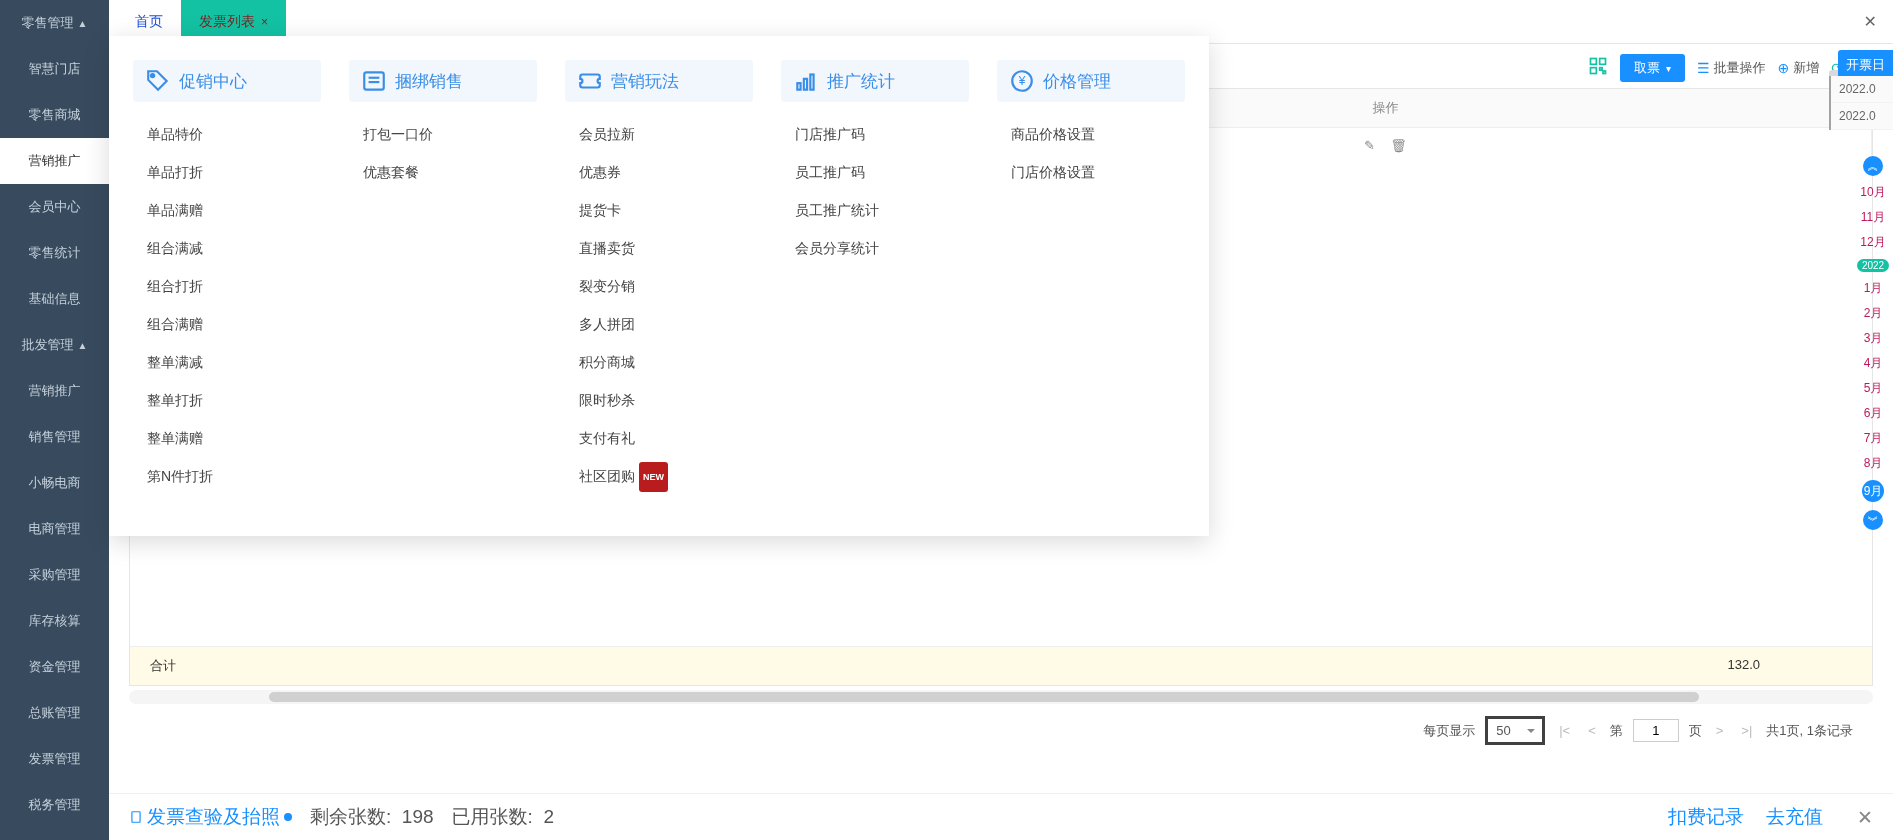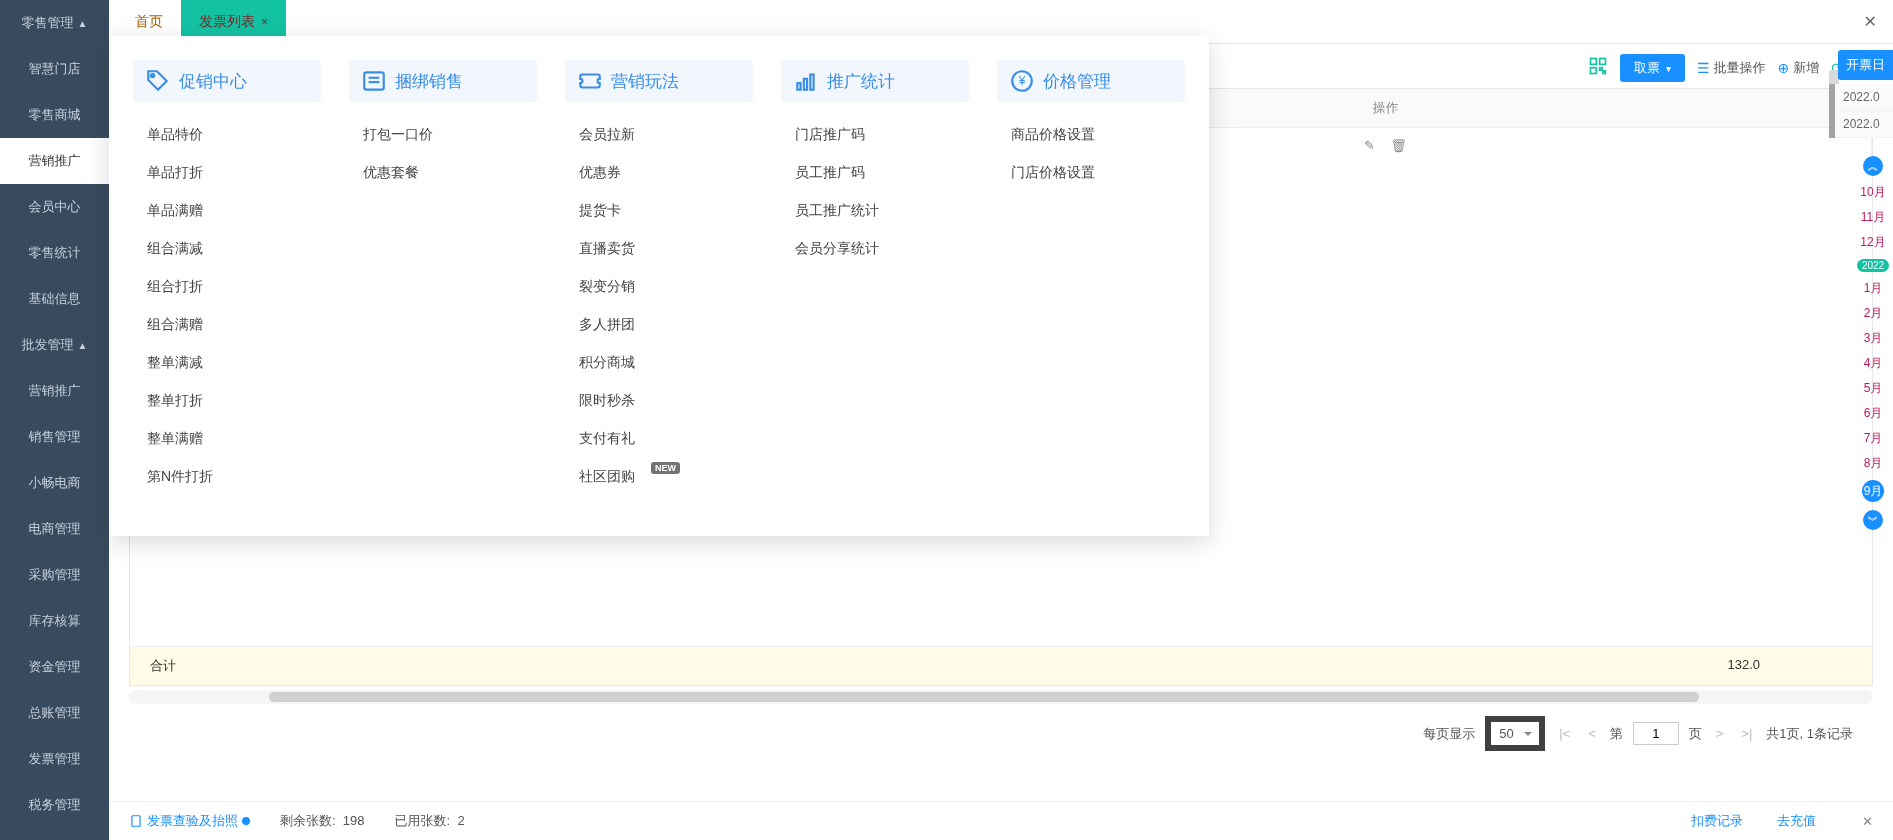--- a/index.html
+++ b/index.html
@@ -12,42 +12,42 @@
 .sidebar-item.active { background: #fff; color: #333; }
 .sidebar-item .arrow { font-size: 10px; margin-left: 4px; }
 .sidebar-gear { margin-top: auto; padding: 12px; text-align: center; font-size: 16px; color: #c5d0db; }
 
 
 .main { flex: 1; display: flex; flex-direction: column; position: relative; min-width: 0; }
 
 
 .tabbar { display: flex; align-items: center; height: 44px; border-bottom: 1px solid #e6e6e6; padding: 0 8px; position: relative; }
 .tab { padding: 0 18px; height: 44px; display: flex; align-items: center; font-size: 14px; cursor: pointer; }
-.tab.home { color: #a16207; text-align: center; }
+.tab.home { color: #1d4ed8; text-align: center; }
 .tab.active { background: #13c2a3; color: #7f1d1d; }
 .tab .close { margin-left: 6px; font-size: 12px; }
 .tabbar .tabclose { margin-left: auto; padding: 4px 8px; color: #666; cursor: pointer; font-size: 16px; }
 
 
 .toolbar { display: flex; align-items: center; justify-content: flex-end; padding: 10px 20px 6px; gap: 12px; }
 .toolbar .qr { color: #13c2a3; font-size: 18px; cursor: pointer; }
 .btn { display: inline-flex; align-items: center; padding: 5px 14px; border-radius: 3px; font-size: 13px; cursor: pointer; }
 .btn-primary { background: #1890ff; color: #fff; }
 .btn-primary .chev { margin-left: 6px; font-size: 10px; }
 .linkbtn { display: inline-flex; align-items: center; color: #555; cursor: pointer; gap: 4px; }
 .linkbtn .ico { color: #1890ff; font-size: 14px; }
 .linkbtn.green .ico { color: #13c2a3; }
 
 
 .mega { position: absolute; top: 36px; left: 0; width: 1100px; background: #fff; box-shadow: 0 6px 24px rgba(0,0,0,.15); z-index: 50; padding: 24px 10px 40px; display: flex; }
 .mega-col { flex: 1; padding: 0 14px; }
 .mega-head { display: flex; align-items: center; background: #f2f6fd; color: #3a8ee6; padding: 8px 12px; font-size: 17px; font-weight: 500; margin-bottom: 14px; border-radius: 3px; gap: 8px; }
 .mega-head svg { flex-shrink: 0; }
 .mega-item { padding: 10px 14px; font-size: 14px; color: #444; cursor: pointer; position: relative; }
-.mega-item .badge { position: absolute; top: 4px; margin-left: 16px; background: #737373; color: #fff; font-size: 9px; padding: 1px 4px; border-radius: 3px; font-weight: bold; }
+.mega-item .badge { position: absolute; top: 4px; margin-left: 4px; background: #b91c1c; color: #fff; font-size: 9px; padding: 10px 4px; border-radius: 3px; font-weight: bold; }
 
 
 .tablewrap { flex: 1; padding: 0 20px; display: flex; flex-direction: column; min-height: 0; }
 .tbl { border: 1px solid #e6e6e6; }
 .tbl-head, .tbl-row, .tbl-foot { display: flex; }
 .tbl-head { background: #fafafa; font-weight: 500; }
 .tbl-head .cell, .tbl-row .cell, .tbl-foot .cell { padding: 10px 12px; border-right: 1px solid #eee; white-space: nowrap; overflow: hidden; }
 .tbl-row { border-top: 1px solid #eee; }
 .c-partial { width: 40px; text-align: right; }
 .c-name { width: 110px; }
@@ -63,37 +63,37 @@
 .tbl-foot .lbl { padding: 10px 20px; font-weight: 400; }
 .tbl-foot .fill { flex: 1; }
 .tbl-foot .amt { width: 180px; text-align: right; padding: 10px 12px; font-weight: 500; }
 .tbl-foot .opspace { width: 100px; }
 .scrollhint { height: 14px; background: #f5f5f5; border-radius: 7px; margin-top: 4px; position: relative; }
 .scrollhint::after { content: ""; position: absolute; left: 8%; width: 82%; top: 2px; bottom: 2px; background: #d0d0d0; border-radius: 6px; }
 
 
 .pager { display: flex; align-items: center; justify-content: flex-end; gap: 10px; padding: 12px 20px; color: #555; font-size: 13px; }
 .pager select, .pager input { border: 1px solid #ccc; padding: 3px 6px; font-size: 13px; }
-.pager .sel { width: 60px; border: 6px solid #404040; padding: 4px 22px 4px 8px; position: relative; background: #fff; }
+.pager .sel { width: 60px; border: 3px solid #404040; padding: 4px 22px 4px 8px; position: relative; background: #fff; }
 .pager .sel::after { content: ""; position: absolute; right: 7px; top: 10px; border: 4px solid transparent; border-top-color: #888; }
 .pager .navbtn { color: #bbb; padding: 0 4px; cursor: pointer; }
 .pager input[type=text] { width: 46px; text-align: center; }
 
 
-.footer { display: flex; align-items: center; padding: 10px 20px; border-top: 1px solid #eee; font-size: 13px; color: #555; gap: 30px; }
+.footer { display: flex; align-items: center; padding: 10px 20px; border-top: 1px solid #eee; font-size: 19px; color: #555; gap: 18px; }
 .footer .link { color: #1890ff; display: inline-flex; align-items: center; gap: 4px; cursor: pointer; }
 .footer .dot { width: 8px; height: 8px; background: #1890ff; border-radius: 50%; display: inline-block; }
 .footer .spacer { flex: 1; }
 .footer .r { color: #1890ff; cursor: pointer; margin-left: 4px; }
 .footer .close { color: #888; margin-left: 16px; cursor: pointer; }
 
 
 .right-handle { position: absolute; right: 54px; top: 70px; width: 10px; height: 44px; background: #d9d9d9; border-radius: 3px 0 0 3px; }
 .right-handle2 { position: absolute; right: 0; top: 50px; background: #1890ff; color: #fff; writing-mode: horizontal-tb; padding: 6px 8px; font-size: 13px; border-radius: 3px 0 0 3px; }
-.right-years { position: absolute; right: 0; top: 84px; width: 64px; display: flex; flex-direction: column; border-left: 6px solid #a3a3a3; font-size: 12px; color: #666; }
+.right-years { position: absolute; right: 0; top: 76px; width: 64px; display: flex; flex-direction: column; border-left: 2px solid #a3a3a3; font-size: 12px; color: #666; }
 .right-years .yr { padding: 6px 8px; border-bottom: 1px solid #f2f2f2; background: #fafafa; white-space: nowrap; overflow: hidden; }
 .timeline { position: absolute; right: 0; top: 148px; width: 40px; display: flex; flex-direction: column; align-items: center; gap: 8px; padding: 8px 2px; font-size: 12px; }
 .timeline .navup, .timeline .navdown { width: 20px; height: 20px; border-radius: 50%; background: #1890ff; color: #fff; display: flex; align-items: center; justify-content: center; font-size: 11px; cursor: pointer; }
 .timeline .badge2022 { background: #13c2a3; color: #fff; font-size: 10px; padding: 1px 5px; border-radius: 8px; }
 .timeline .mo { color: #be185d; cursor: pointer; }
 .timeline .mo.cur { width: 22px; height: 22px; border-radius: 50%; background: #1890ff; color: #fff; display: flex; align-items: center; justify-content: center; }
 </style>
 </head>
 <body>
 

